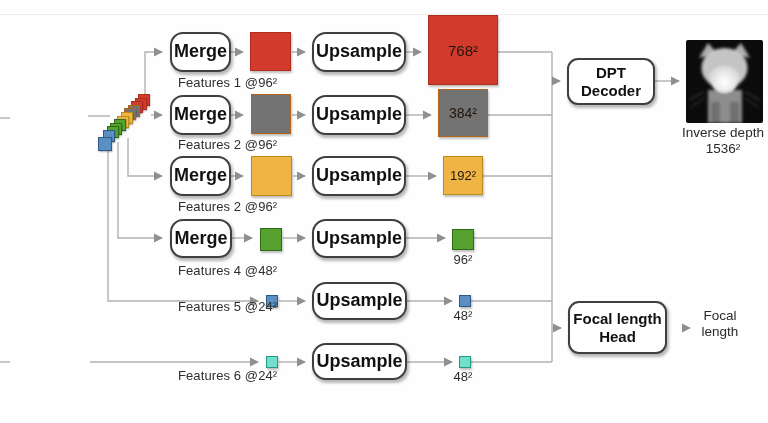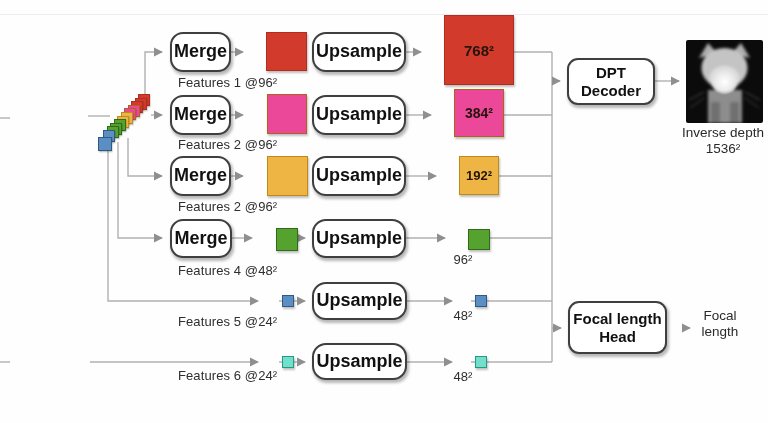--- a/index.html
+++ b/index.html
@@ -11,24 +11,24 @@
   svg.wires{position:absolute;left:0;top:0;width:768px;height:423px;}
   .box{
     position:absolute;background:#fff;border:2px solid #3f3f3f;border-radius:11px;
     display:flex;align-items:center;justify-content:center;text-align:center;
     font-weight:bold;font-size:15px;line-height:1.18;color:#111;
     box-shadow:1.5px 2.5px 3px rgba(0,0,0,.28);box-sizing:border-box;
   }
   .box.small{font-size:18px;}
   .sq{
     position:absolute;box-sizing:border-box;display:flex;align-items:center;justify-content:center;
-    font-weight:bold;color:#23150a;box-shadow:1px 2px 2px rgba(0,0,0,.25);margin-left:16px;
+    font-weight:normal;color:#23150a;box-shadow:1px 2px 2px rgba(0,0,0,.25);
   }
   .c-red   {background:#d23b2b;border:1px solid #b02e1f;}
-  .c-orange{background:#ec4899;border:1px solid #b36118;}
+  .c-orange{background:#737373;border:1px solid #b36118;}
   .c-yellow{background:#efb544;border:1px solid #bd8a1c;}
   .c-green {background:#55a32e;border:1px solid #2f6b1a;}
   .c-blue  {background:#5b8fc4;border:1px solid #2e5a85;}
   .c-teal  {background:#72dfca;border:1px solid #249a85;}
   .flabel{position:absolute;font-size:13px;color:#2e2e2e;white-space:nowrap;letter-spacing:.1px;}
   .olabel{position:absolute;font-size:13px;color:#2e2e2e;text-align:center;width:40px;}
   .cap{position:absolute;font-size:13.5px;color:#2a2a2a;text-align:center;line-height:1.22;}
   .stack i{position:absolute;width:12px;height:12px;box-sizing:border-box;display:block;
     box-shadow:.5px 1px 1.5px rgba(0,0,0,.35);}
   #depth-img{position:absolute;left:686px;top:40px;width:77px;height:83px;border-radius:2px;overflow:hidden;}
@@ -122,21 +122,21 @@
   <div class="sq c-orange" style="left:251px;top:94px;width:40px;height:40px;"></div>
   <div class="sq c-yellow" style="left:251px;top:156px;width:41px;height:40px;"></div>
   <div class="sq c-green" style="left:260px;top:228px;width:22px;height:23px;"></div>
   <div class="sq c-blue" style="left:266px;top:295px;width:12px;height:12px;"></div>
   <div class="sq c-teal" style="left:266px;top:356px;width:12px;height:12px;"></div>
 
   <div class="flabel" style="left:178px;top:75px;">Features 1 @96²</div>
   <div class="flabel" style="left:178px;top:137px;text-align:center;">Features 2 @96²</div>
   <div class="flabel" style="left:178px;top:199px;">Features 2 @96²</div>
   <div class="flabel" style="left:178px;top:263px;">Features 4 @48²</div>
-  <div class="flabel" style="left:178px;top:314px;">Features 5 @24²</div>
+  <div class="flabel" style="left:178px;top:299px;">Features 5 @24²</div>
   <div class="flabel" style="left:178px;top:368px;">Features 6 @24²</div>
 
   <div class="box small" style="left:312px;top:32px;width:94px;height:40px;border-radius:14px;">Upsample</div>
   <div class="box small" style="left:312px;top:95px;width:94px;height:40px;border-radius:14px;">Upsample</div>
   <div class="box small" style="left:312px;top:156px;width:94px;height:40px;border-radius:14px;">Upsample</div>
   <div class="box small" style="left:312px;top:219px;width:94px;height:39px;border-radius:14px;">Upsample</div>
   <div class="box small" style="left:312px;top:282px;width:95px;height:38px;border-radius:14px;">Upsample</div>
   <div class="box small" style="left:312px;top:343px;width:95px;height:37px;border-radius:14px;">Upsample</div>
 
   <div class="sq c-red" style="left:428px;top:15px;width:70px;height:70px;font-size:15px;">768²</div>

